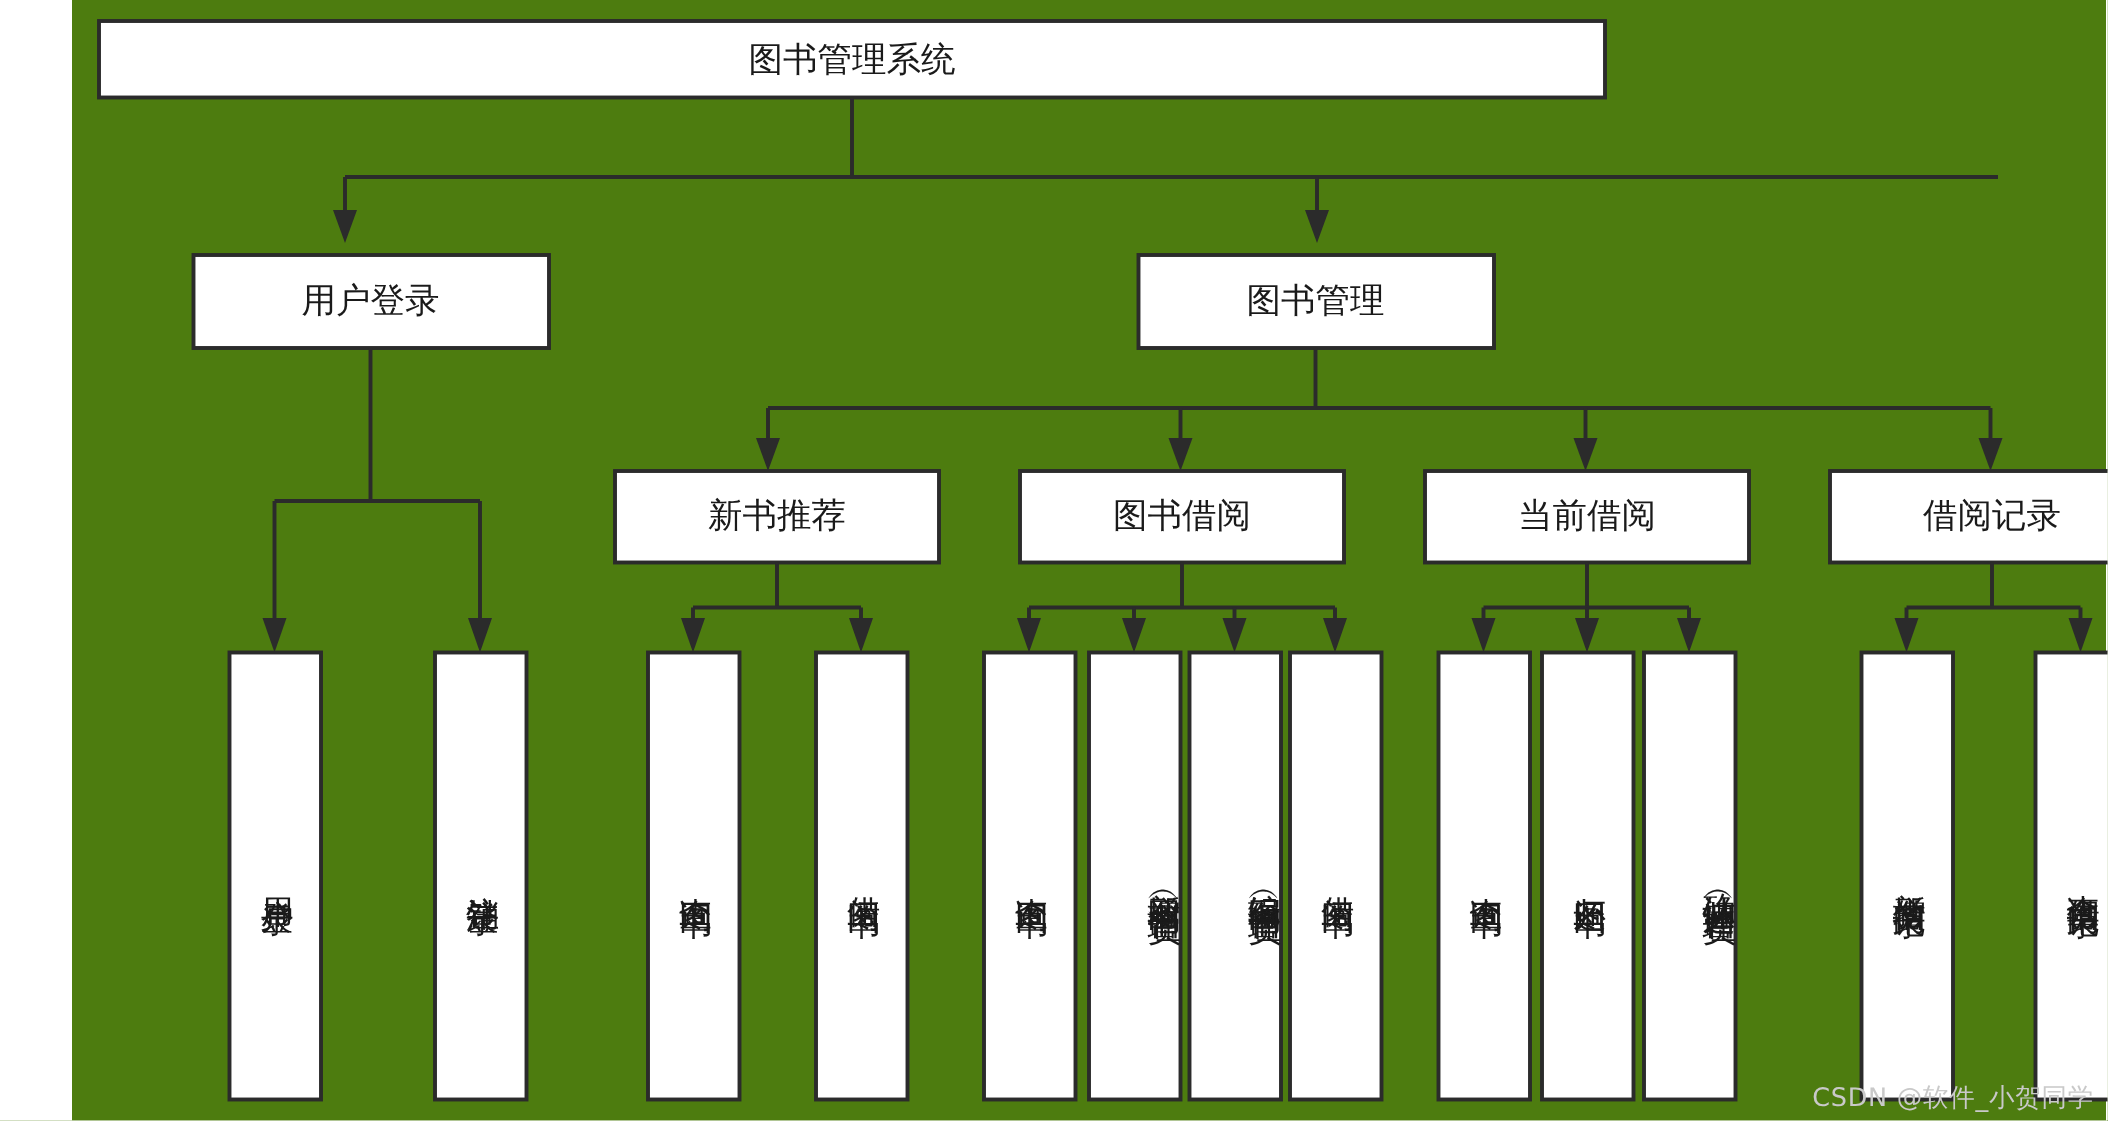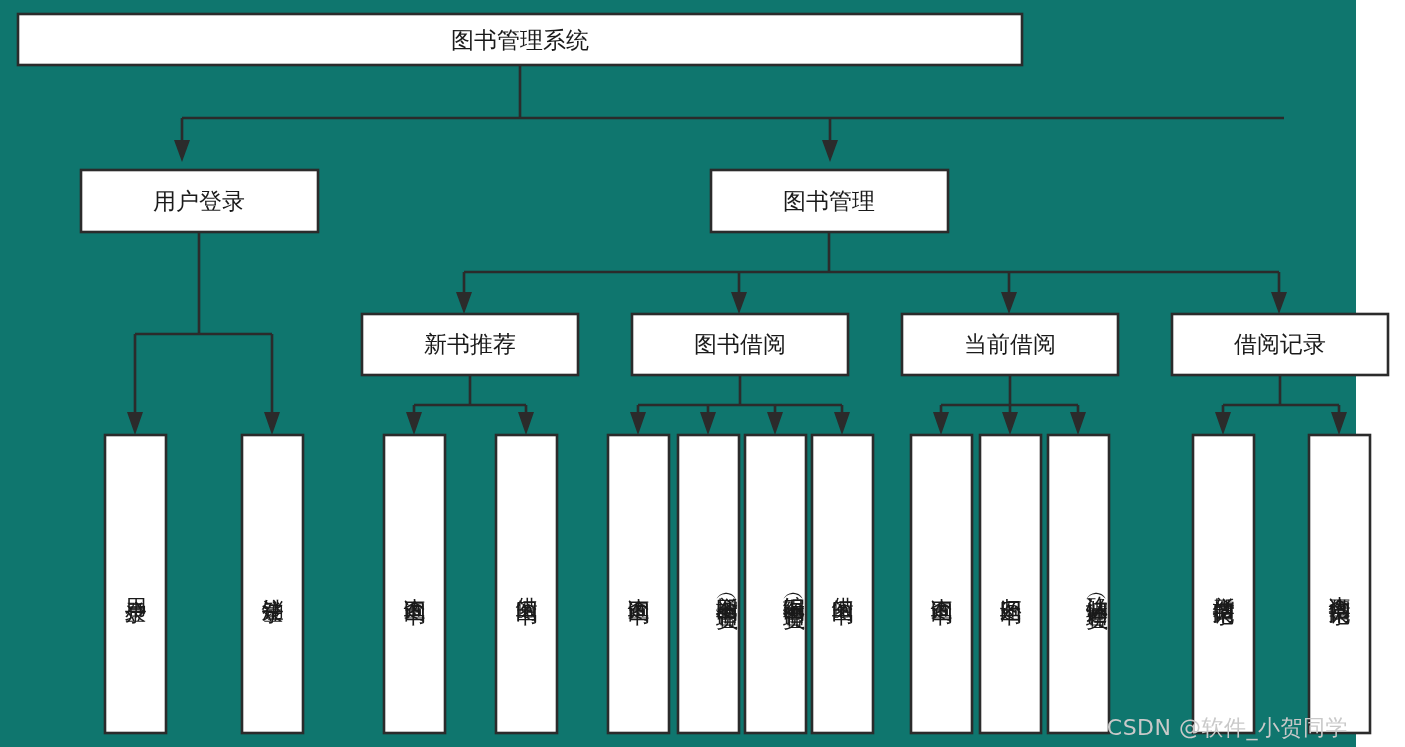--- a/index.html
+++ b/index.html
@@ -10,21 +10,22 @@
   body {
     width: 1405px;
     height: 747px;
     font-family: "DejaVu Sans", "Liberation Sans", sans-serif;
     overflow: hidden;
   }
   #diagram-root {
     position: relative;
     width: 1356px;
     height: 747px;
-    background: #0f766e;
+    background: #4d7c0f;
+    margin-left: 48px;
   }
   svg.flow {
     position: absolute;
     left: 0;
     top: 0;
     width: 1405px;
     height: 747px;
     display: block;
   }
   .node-rect {
@@ -62,21 +63,21 @@
     letter-spacing: 2px;
     color: #1a1a1a;
     white-space: nowrap;
     pointer-events: none;
   }
   .watermark {
     position: absolute;
     right: 8px;
     bottom: 4px;
     font-family: "DejaVu Sans", "Liberation Sans", sans-serif;
-    font-size: 22px;
+    font-size: 17px;
     color: #c9c9c9;
     letter-spacing: 0.5px;
     user-select: none;
   }
 </style>
 </head>
 <body>
 
 <div id="diagram-root">
 

